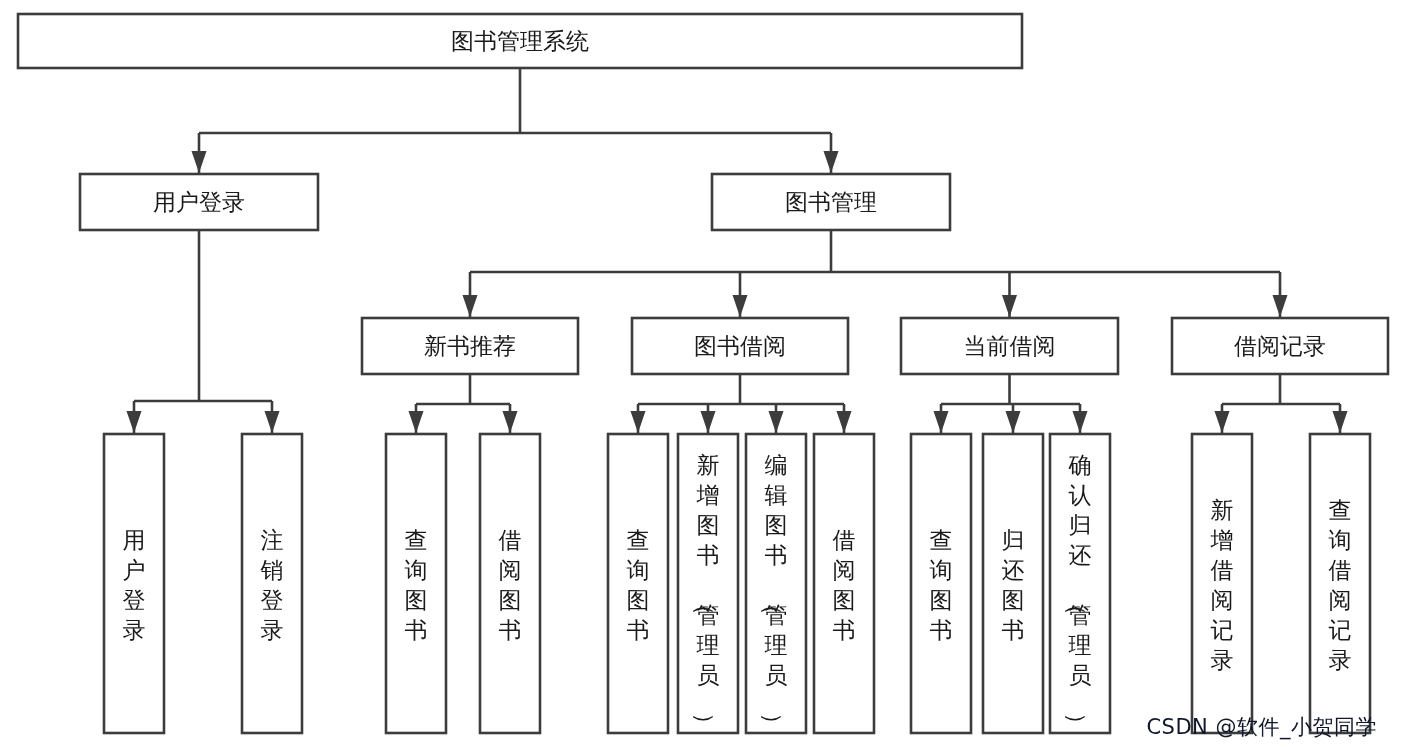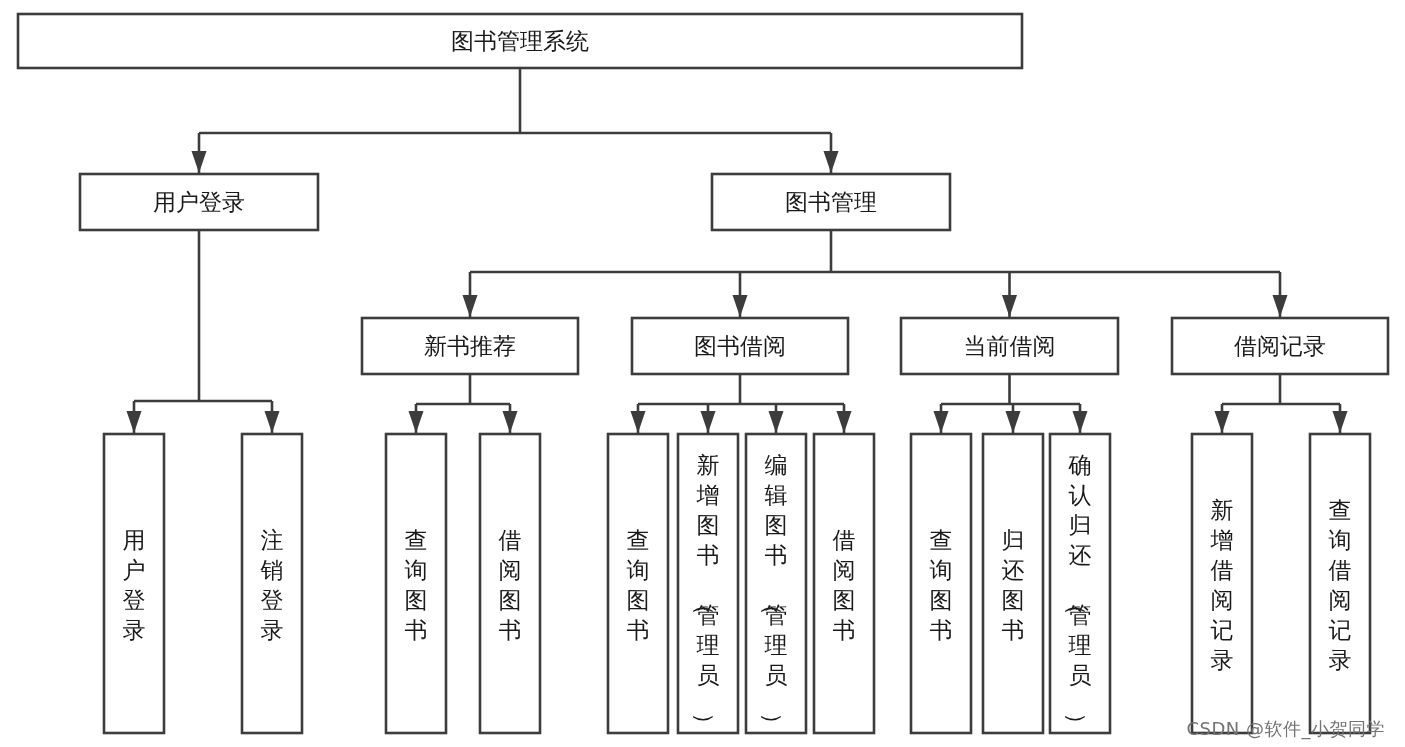--- a/index.html
+++ b/index.html
@@ -11,21 +11,20 @@
     width: 1405px;
     height: 747px;
     font-family: "DejaVu Sans", "Liberation Sans", sans-serif;
     overflow: hidden;
     position: relative;
   }
   #diagram-root {
     position: relative;
     width: 1389px;
     height: 747px;
-    padding-left: 8px;
   }
   svg#tree-svg {
     position: absolute;
     top: 0;
     left: 0;
     width: 1405px;
     height: 747px;
   }
   .node-box {
     fill: #ffffff;
@@ -53,22 +52,22 @@
     font-family: "DejaVu Sans", "Liberation Sans", sans-serif;
     font-size: 23px;
     fill: #1a1a1a;
     text-anchor: middle;
   }
   .watermark {
     position: absolute;
     right: 12px;
     bottom: 6px;
     font-family: "DejaVu Sans", "Liberation Sans", sans-serif;
-    font-size: 18px;
-    color: #737373;
+    font-size: 21px;
+    color: #0f172a;
     letter-spacing: 0.5px;
     white-space: nowrap;
     pointer-events: none;
   }
 </style>
 </head>
 <body>
 
 <div id="diagram-root">
   <svg id="tree-svg" viewBox="0 0 1405 747">

